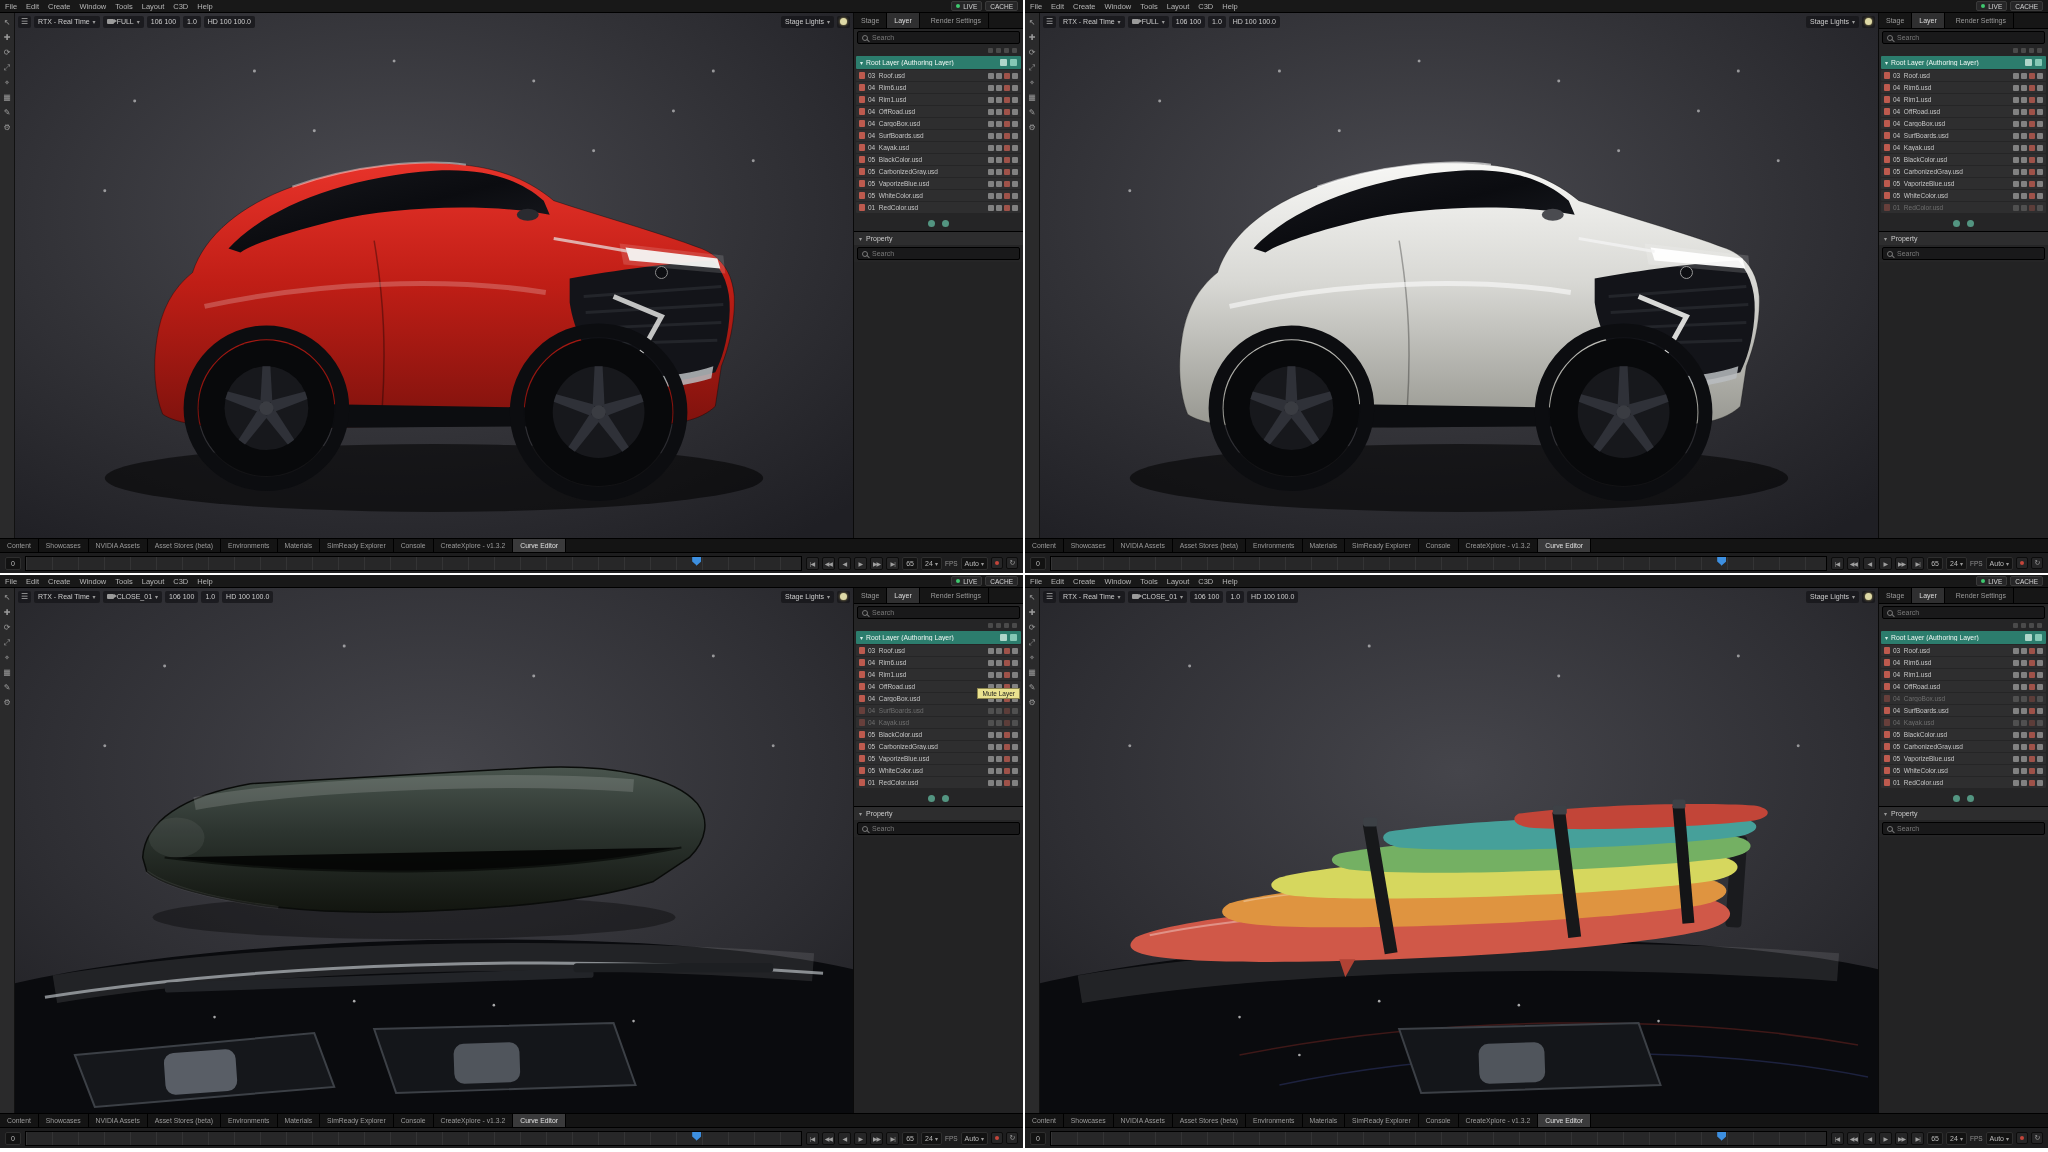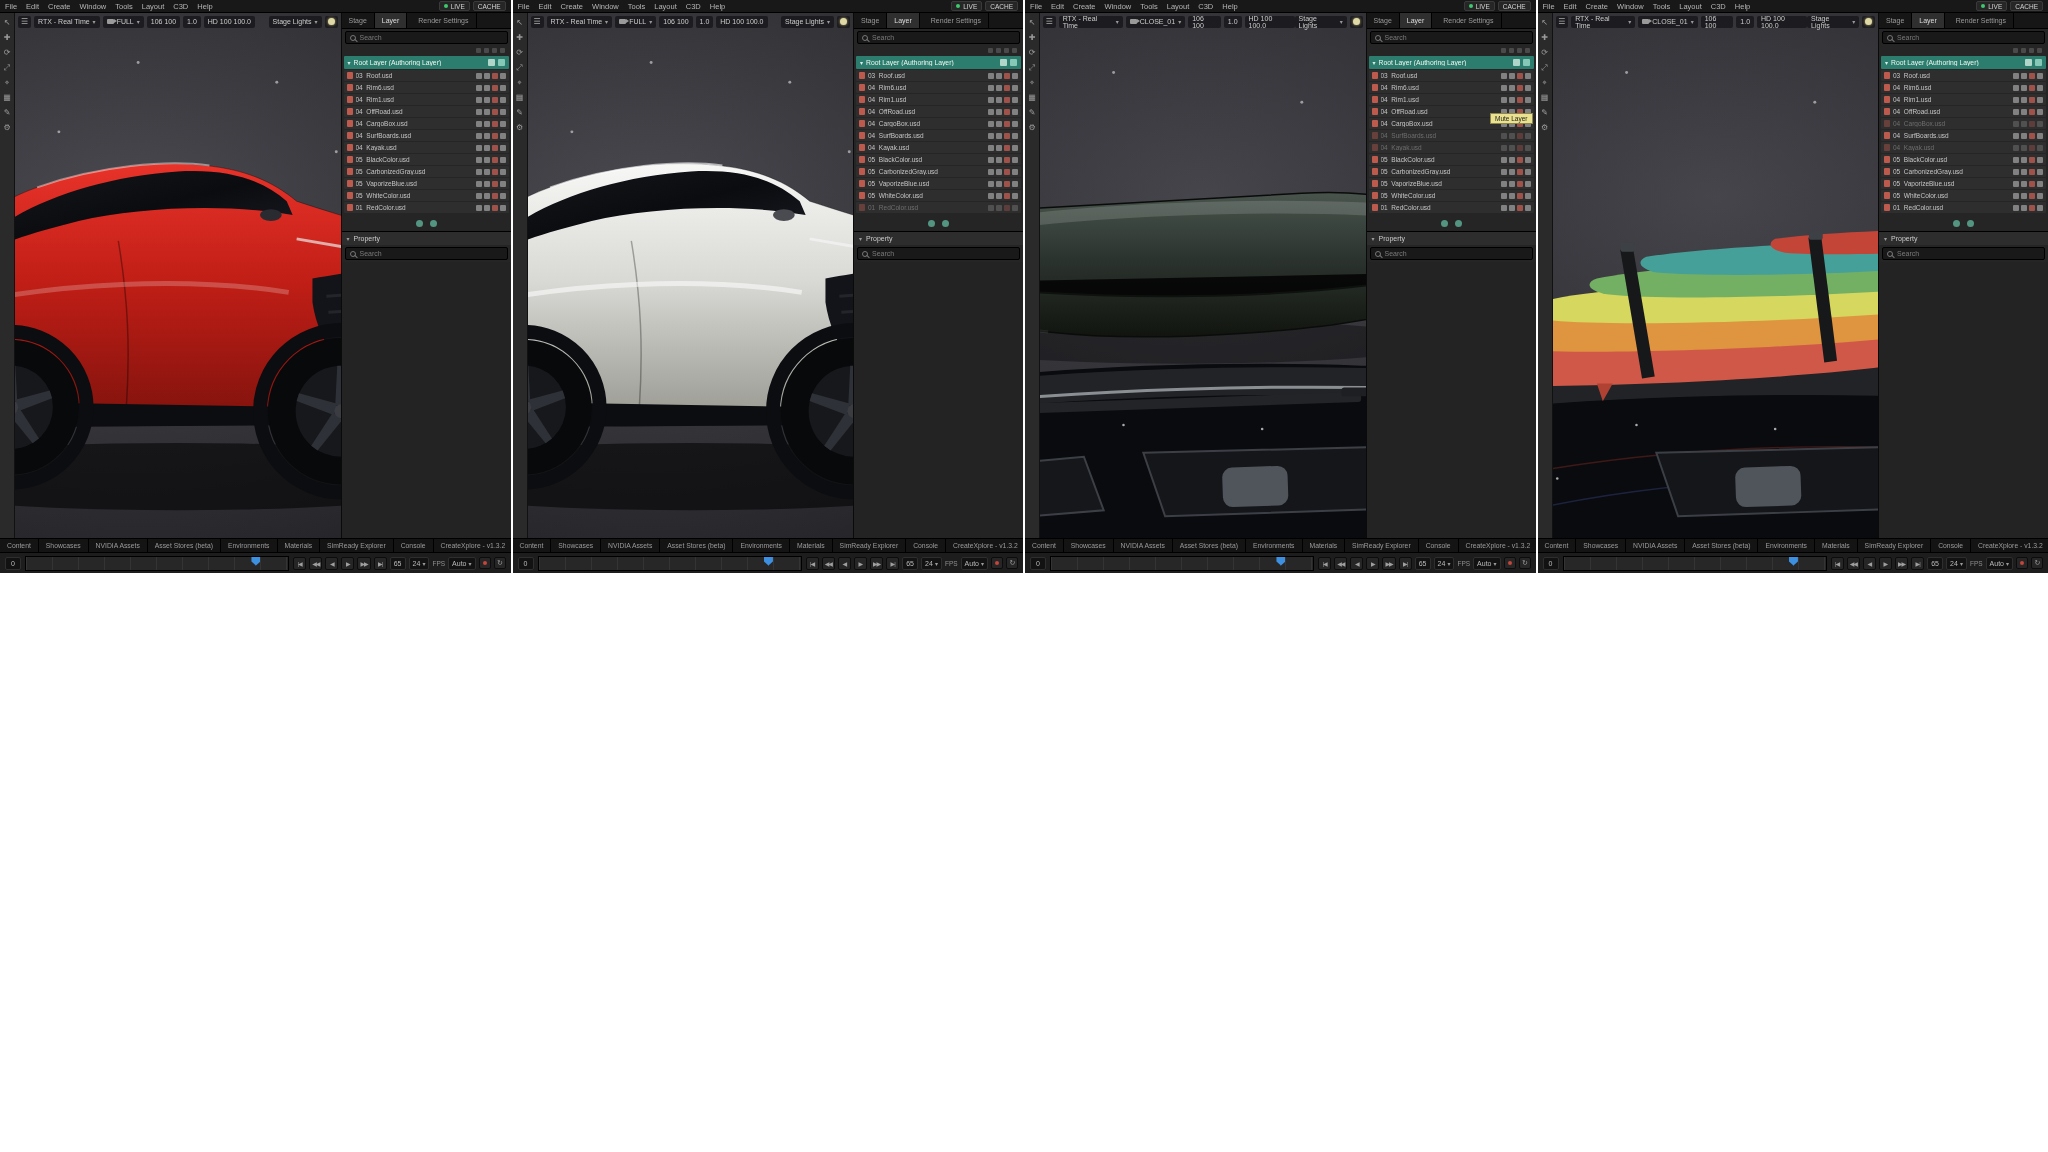--- a/index.html
+++ b/index.html
@@ -1,17 +1,17 @@
 <!DOCTYPE html>
 <html><head>
 <meta charset="utf-8">
 <style>
   * { margin:0; padding:0; box-sizing:border-box; }
   html,body { width:2048px; height:1152px; background:#ffffff; font-family:"Liberation Sans", sans-serif; overflow:hidden; }
-  .grid { display:grid; width:2048px; height:1148px; grid-template-columns:1fr 1fr 1fr 1fr; grid-template-rows:1fr 1fr; gap:2px; background:#ffffff; }
+  .grid { display:grid; width:2048px; height:1148px; grid-template-columns:1fr 1fr; grid-template-rows:1fr 1fr; gap:2px; background:#ffffff; }
   .app { position:relative; background:#1e1e1e; overflow:hidden; }
 
   .window { width:100%; height:100%; display:flex; flex-direction:column; background:#1e1e1e; }
 
   
   .menubar { flex:0 0 13px; display:flex; align-items:center; padding:0 5px; background:#181818; border-bottom:1px solid #000; }
   .menus { display:flex; align-items:center; }
   .menu-item { font-size:7.5px; color:#b5b5b5; margin-right:9px; white-space:nowrap; }
   .menubar-right { margin-left:auto; display:flex; gap:3px; align-items:center; }
   .chip { height:10px; display:flex; align-items:center; gap:3px; padding:0 4px; font-size:6.5px; border-radius:2px; background:#262627; border:1px solid #3a3a3a; color:#d4d4d4; white-space:nowrap; }

